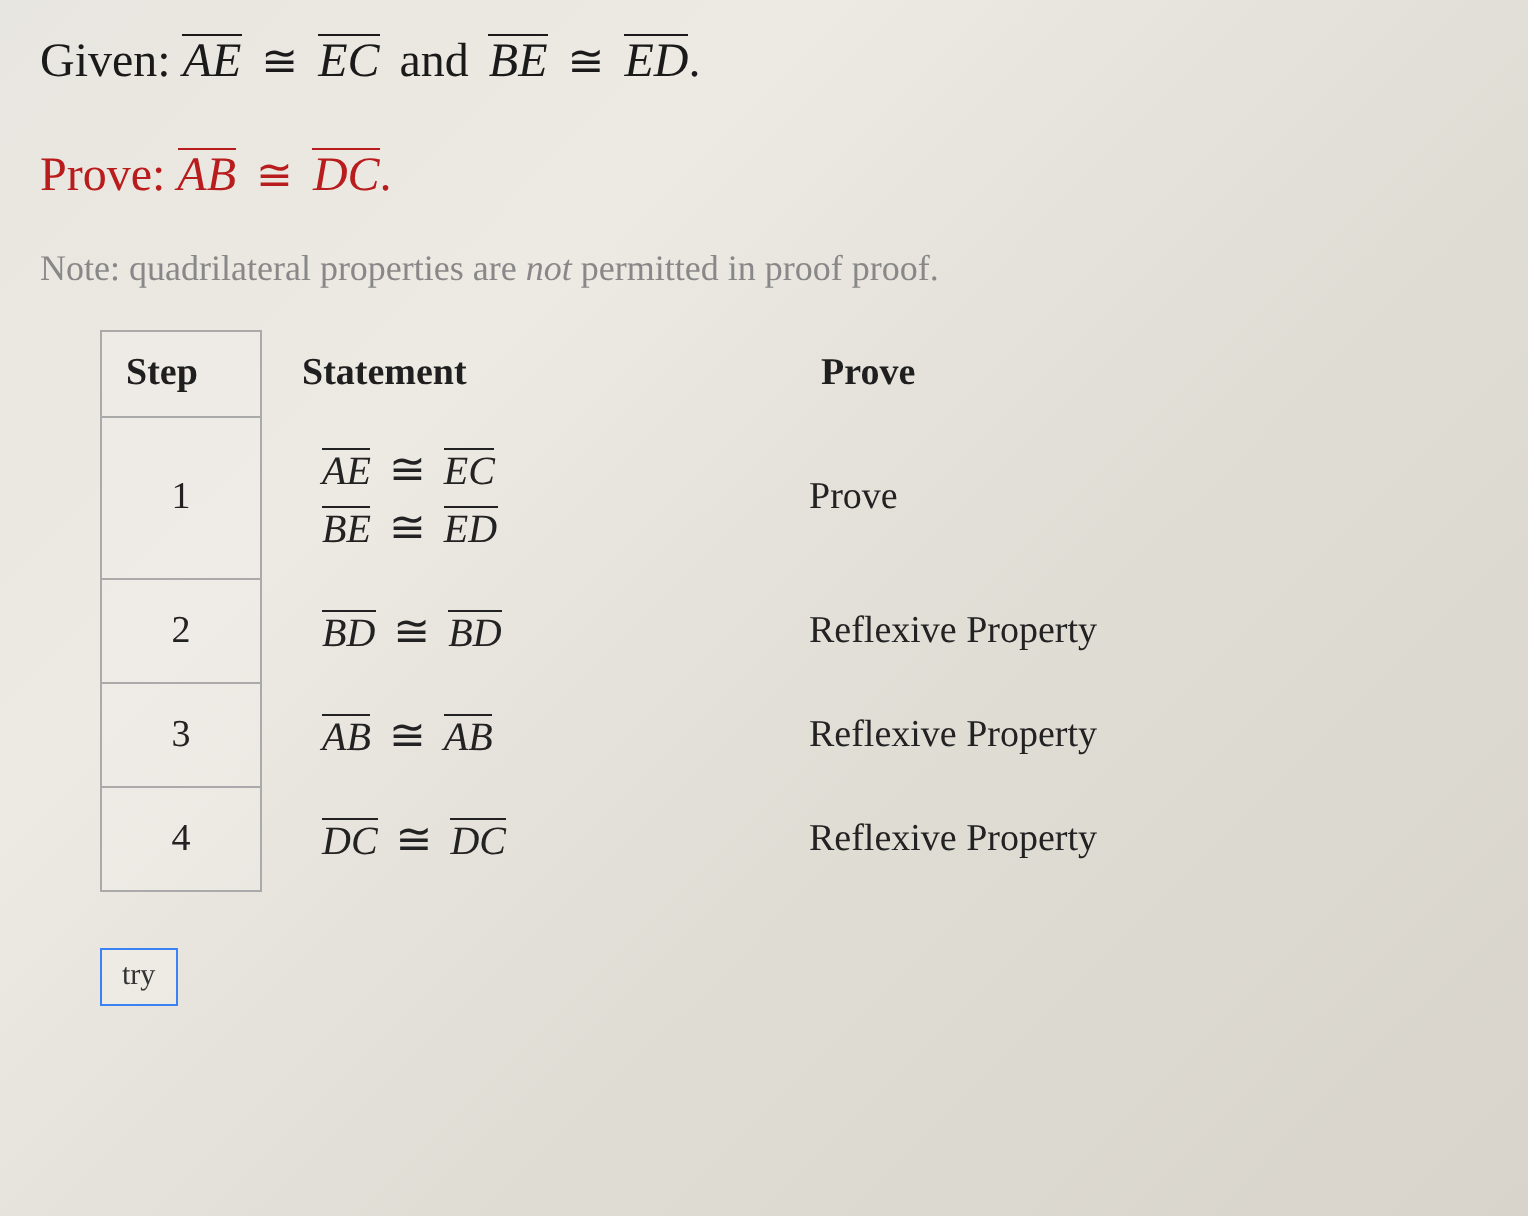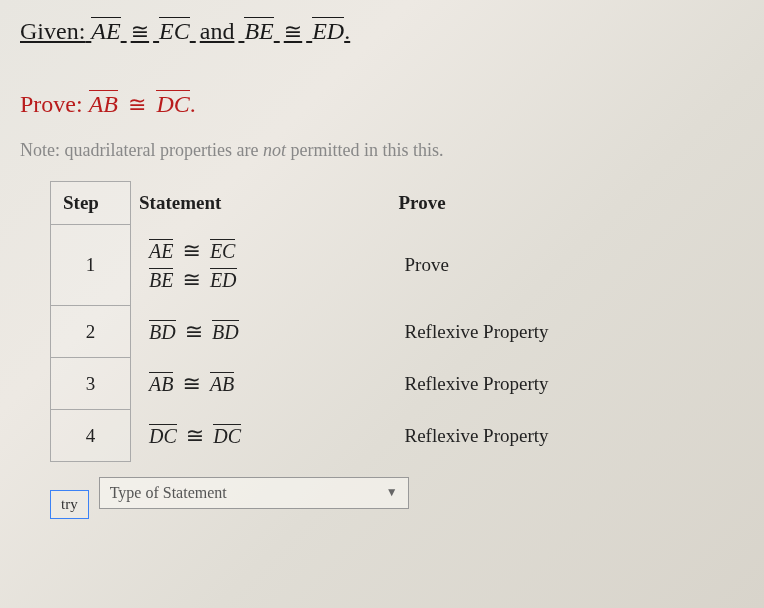--- a/index.html
+++ b/index.html
@@ -12,23 +12,22 @@
       background: linear-gradient(135deg, #e8e6e0 0%, #ede9e3 30%, #e0ddd5 60%, #d8d4cb 100%);
       width: 764px;
       height: 608px;
       padding: 18px 20px;
       color: #2a2a2a;
       position: relative;
       overflow: hidden;
     }
     .given-line {
       font-size: 24px;
-      margin-bottom: 46px;
+      margin-bottom: 30px;
       color: #1a1a1a;
-      text-decoration: underline;
     }
     .prove-line {
       font-size: 24px;
       margin-bottom: 22px;
       color: #b91c1c;
     }
     .note-line {
       font-size: 18px;
       color: #888;
       margin-bottom: 20px;
@@ -43,21 +42,21 @@
     }
     .proof-table {
       border-collapse: collapse;
       margin-left: 30px;
       width: auto;
     }
     .proof-table th {
       text-align: left;
       font-weight: bold;
       font-size: 19px;
-      padding: 10px 8px;
+      padding: 10px 20px;
       color: #1f1f1f;
     }
     .proof-table td {
       padding: 10px 14px;
       font-size: 19px;
       vertical-align: middle;
       color: #222;
     }
     .step-col {
       width: 80px;
@@ -80,21 +79,21 @@
       width: 260px;
       text-align: right;
     }
     .reason-col {
       width: 220px;
     }
     .reason-header {
       width: 220px;
     }
     .stmt-line {
-      margin: 3px 4px;
+      margin: 3px 16px;
       font-size: 20px;
     }
     .try-row {
       margin-left: 30px;
       display: flex;
       align-items: center;
       gap: 10px;
       margin-top: 4px;
     }
     .try-btn {
@@ -154,21 +153,21 @@
 </div>
 
 <div class="prove-line">
   <span>Prove:</span>
   <span class="seg">AB</span>
   <span class="congr">≅</span>
   <span class="seg">DC</span><span>.</span>
 </div>
 
 <div class="note-line">
-  <span>Note: quadrilateral properties are </span><span class="italic">not</span><span> permitted in this this.</span>
+  <span>Note: quadrilateral properties are </span><span class="italic">not</span><span> permitted in proof proof.</span>
 </div>
 
 <table class="proof-table">
   <thead>
     <tr>
       <th class="step-header">Step</th>
       <th class="statement-header">Statement</th>
       <th class="reason-header">Prove</th>
     </tr>
   </thead>
@@ -224,17 +223,13 @@
           <span class="seg">DC</span>
         </div>
       </td>
       <td class="reason-col">Reflexive Property</td>
     </tr>
   </tbody>
 </table>
 
 <div class="try-row">
   <button class="try-btn">try</button>
-  <div class="type-select">
-    <span>Type of Statement</span>
-    <span class="chev">▼</span>
-  </div>
 </div>
 
 </body></html>

